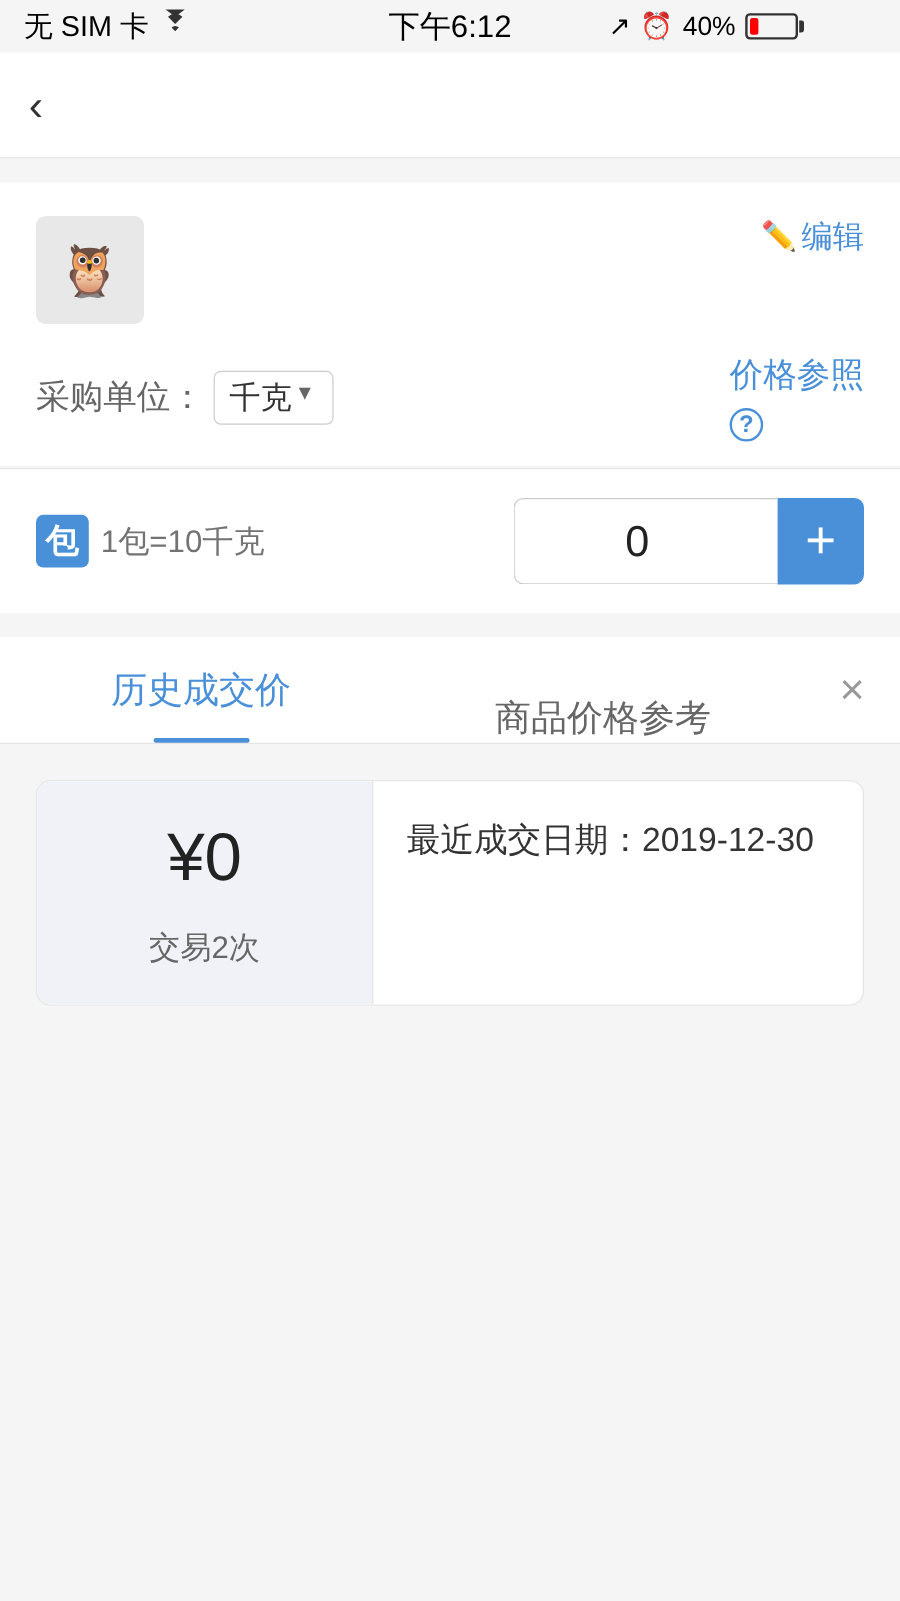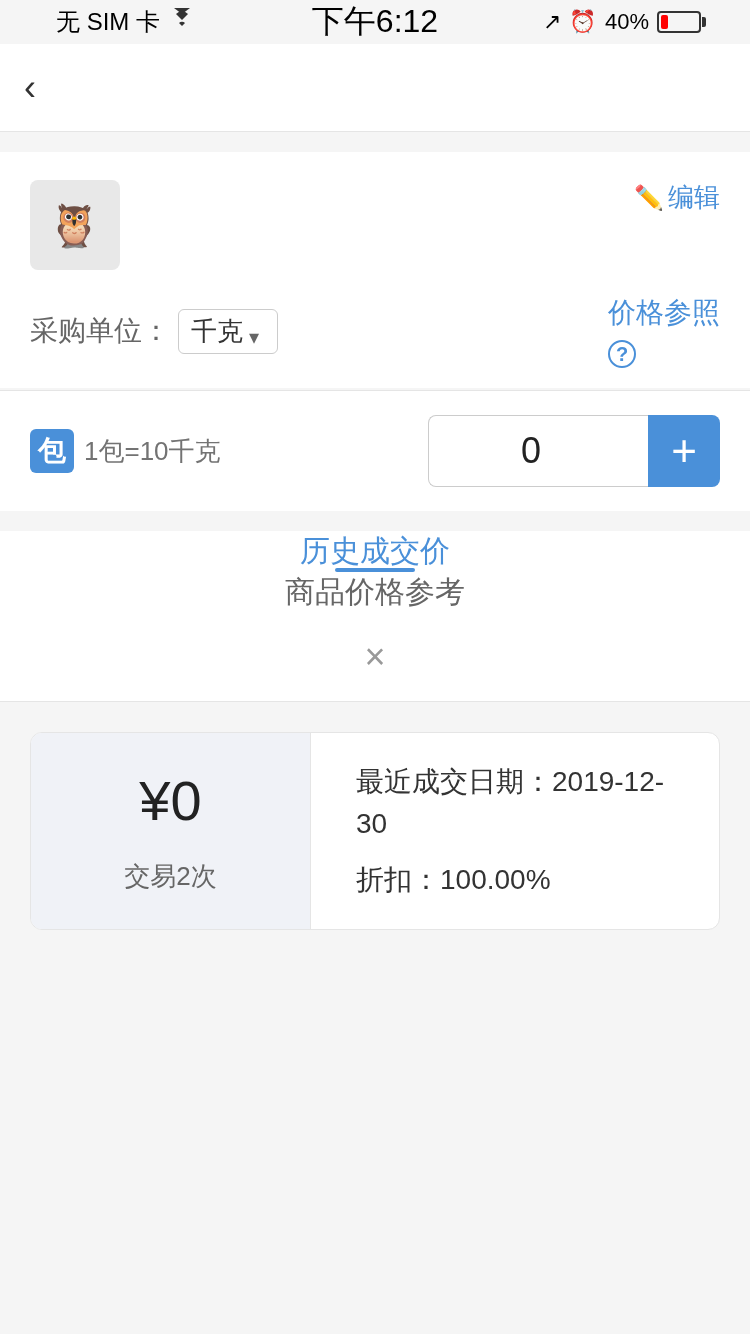--- a/index.html
+++ b/index.html
@@ -16,32 +16,31 @@
     .status-bar {
       width: 690px;
       height: 44px;
       background: #f5f5f5;
       display: flex;
       align-items: center;
       justify-content: space-between;
       padding: 0 20px;
       font-size: 24px;
       font-weight: 500;
-      margin-left: 36px;
     }
     .status-left {
       display: flex;
       align-items: center;
       gap: 8px;
     }
     .status-center {
       position: absolute;
       left: 50%;
       transform: translateX(-50%);
-      font-size: 32px;
+      font-size: 26px;
       font-weight: 500;
     }
     .status-right {
       display: flex;
       align-items: center;
       gap: 8px;
       font-size: 22px;
     }
     .battery {
       display: flex;
@@ -155,21 +154,21 @@
       gap: 8px;
     }
     .unit-select {
       border: 1px solid #ccc;
       border-radius: 6px;
       padding: 4px 18px 4px 12px;
       font-size: 26px;
       color: #333;
       background: #fff;
       display: flex;
-      align-items: flex-end;
+      align-items: flex-start;
       gap: 6px;
       font-family: Liberation Serif, serif;
     }
     .price-ref {
       color: #4a90d9;
       font-size: 28px;
       display: flex;
       align-items: flex-start;
       gap: 8px;
       cursor: pointer;
@@ -255,21 +254,20 @@
     }
 
     
     .tab-bar {
       background: #fff;
       margin-top: 20px;
       display: flex;
       align-items: center;
       border-bottom: 1px solid #e5e5e5;
       position: relative;
-      flex-direction: column;
     }
     .tab-item {
       flex: 1;
       height: 88px;
       display: flex;
       flex-direction: column;
       align-items: center;
       justify-content: center;
       font-size: 30px;
       cursor: pointer;
@@ -329,21 +327,21 @@
       font-weight: 400;
       color: #222;
     }
     .history-trades {
       font-size: 26px;
       color: #666;
       margin-top: 26px;
     }
     .history-right {
       flex: 1;
-      padding: 28px 45px;
+      padding: 28px 28px;
       display: flex;
       flex-direction: column;
       gap: 14px;
     }
     .history-detail-row {
       font-size: 28px;
       color: #333;
       line-height: 1.5;
     }
 
@@ -446,18 +444,15 @@
     <div class="history-left">
       <div class="history-price">
         <span>¥</span><span>0</span>
       </div>
       <div class="history-trades">交易2次</div>
     </div>
     <div class="history-right">
       <div class="history-detail-row">
         <span>最近成交日期：</span><span>2019-12-30</span>
       </div>
-      <div class="history-detail-row">
-        <span>折扣：</span><span>100.00%</span>
-      </div>
     </div>
   </div>
 </div>
 
 </body></html>

